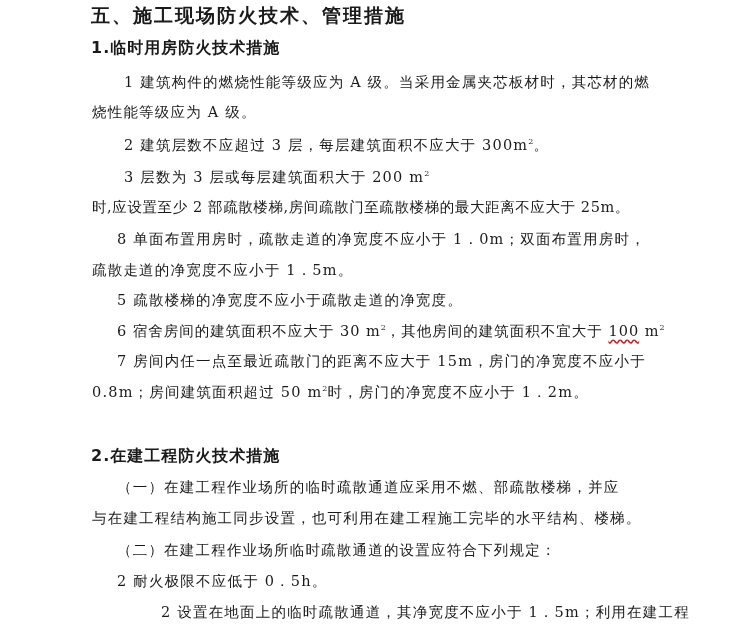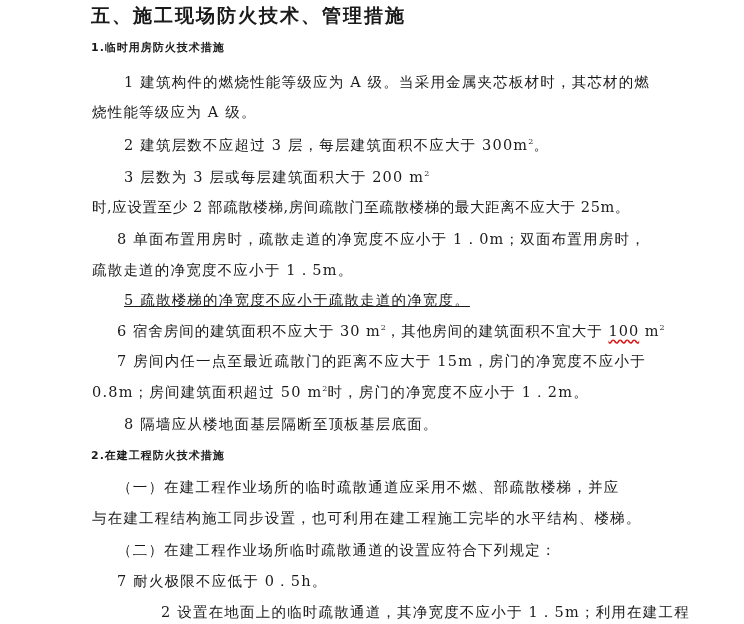--- a/index.html
+++ b/index.html
@@ -1,21 +1,21 @@
 <!DOCTYPE html>
 <html><head>
 <meta charset="utf-8">
 <style>
   html, body { margin:0; padding:0; background:#ffffff; }
   body { width:744px; height:624px; overflow:hidden; position:relative;
          font-family:"DejaVu Serif", "Liberation Serif", serif; color:#1a1a1a; }
   .page { position:absolute; left:0; top:0; width:744px; height:548px; }
   .line { position:absolute; white-space:nowrap; font-size:14.5px; letter-spacing:1.2px; line-height:20px; }
   .title { font-size:19px; font-weight:bold; letter-spacing:2px; font-family:"DejaVu Serif", serif; }
-  .h { font-size:11px; font-weight:bold; letter-spacing:1px; font-family:"DejaVu Sans", "Liberation Sans", sans-serif; }
+  .h { font-size:16px; font-weight:bold; letter-spacing:1px; font-family:"DejaVu Sans", "Liberation Sans", sans-serif; }
   sup { font-size:8px; vertical-align:top; position:relative; top:-3px; letter-spacing:0; }
   .squiggle { text-decoration: underline wavy #d11; text-underline-offset:3px; }
 </style>
 </head>
 <body>
 
 <div class="page">
 
   <div class="line title" style="left:91px; top:5px;">五、施工现场防火技术、管理措施</div>
 
@@ -25,31 +25,30 @@
   <div class="line" style="left:92px; top:102px;">烧性能等级应为 A 级。</div>
 
   <div class="line" style="left:124px; top:135px;"><span>2  建筑层数不应超过 3 层，每层建筑面积不应大于 300m</span><sup>2</sup><span>。</span></div>
 
   <div class="line" style="left:124px; top:167px;"><span>3  层数为 3 层或每层建筑面积大于 200  m</span><sup>2</sup></div>
 
   <div class="line" style="left:92px; top:197px; letter-spacing:0.6px;">时,应设置至少 2 部疏散楼梯,房间疏散门至疏散楼梯的最大距离不应大于 25m。</div>
 
   <div class="line" style="left:117px; top:229px;">8  单面布置用房时，疏散走道的净宽度不应小于 1．0m；双面布置用房时，</div>
   <div class="line" style="left:92px; top:260px;">疏散走道的净宽度不应小于 1．5m。</div>
-  <div class="line" style="left:124px; top:290px;text-decoration:underline;">5  疏散楼梯的净宽度不应小于疏散走道的净宽度。</div>
+  <div class="line" style="left:117px; top:290px;">5  疏散楼梯的净宽度不应小于疏散走道的净宽度。</div>
 
   <div class="line" style="left:117px; top:321px; letter-spacing:1px;"><span>6  宿舍房间的建筑面积不应大于 30 m</span><sup>2</sup><span>，其他房间的建筑面积不宜大于 </span><span class="squiggle">100</span><span> m</span><sup>2</sup></div>
 
   <div class="line" style="left:117px; top:351px;">7  房间内任一点至最近疏散门的距离不应大于 15m，房门的净宽度不应小于</div>
 
   <div class="line" style="left:92px; top:382px;"><span>0.8m；房间建筑面积超过 50  m</span><sup>2</sup><span>时，房门的净宽度不应小于 1．2m。</span></div>
 
-  <div class="line" style="left:124px; top:414px;">8  隔墙应从楼地面基层隔断至顶板基层底面。</div>
 
   <div class="line h" style="left:91px; top:446px;">2.在建工程防火技术措施</div>
 
   <div class="line" style="left:117px; top:477px;">（一）在建工程作业场所的临时疏散通道应采用不燃、部疏散楼梯，并应</div>
   <div class="line" style="left:92px; top:508px;">与在建工程结构施工同步设置，也可利用在建工程施工完毕的水平结构、楼梯。</div>
   <div class="line" style="left:117px; top:540px;">（二）在建工程作业场所临时疏散通道的设置应符合下列规定：</div>
-  <div class="line" style="left:117px; top:571px;">7 耐火极限不应低于 0．5h。</div>
+  <div class="line" style="left:117px; top:571px;">2 耐火极限不应低于 0．5h。</div>
   <div class="line" style="left:117px; top:602px;margin-left:44px;">2 设置在地面上的临时疏散通道，其净宽度不应小于 1．5m；利用在建工程</div>
 
 </div>
 
 </body></html>

